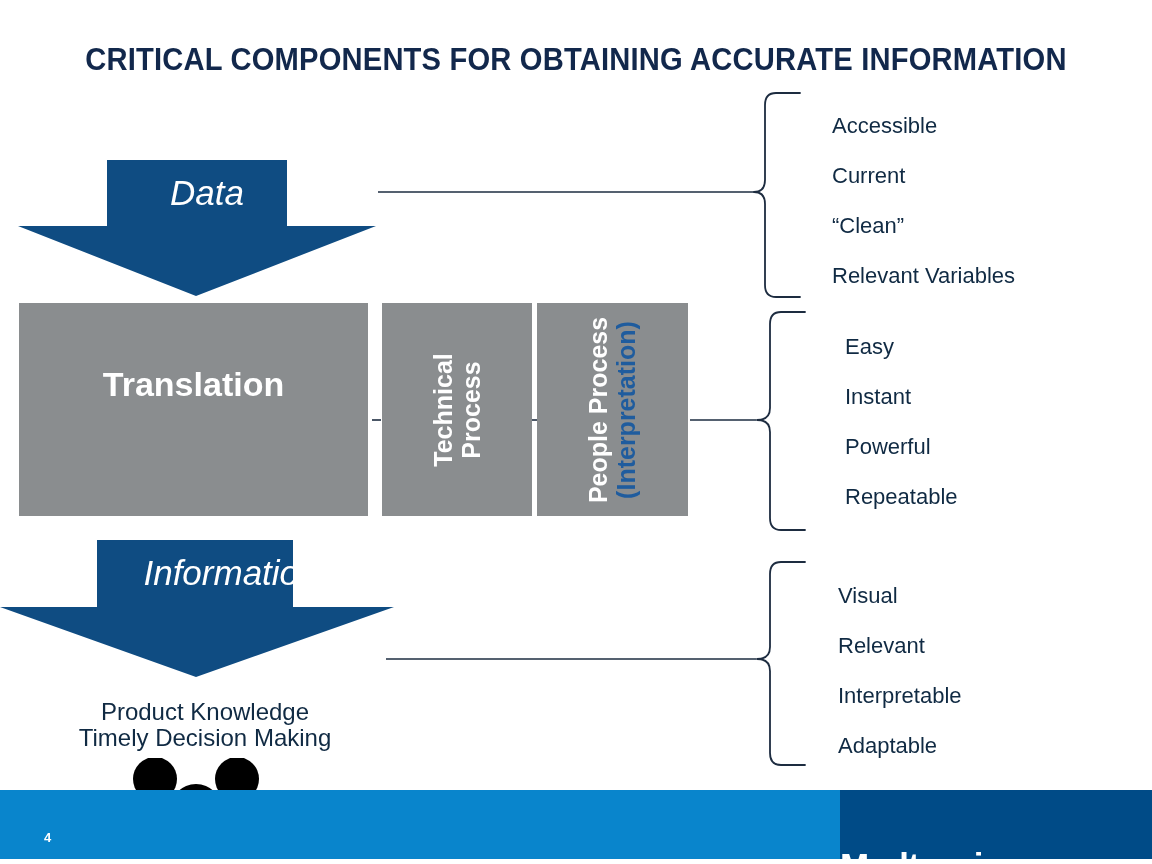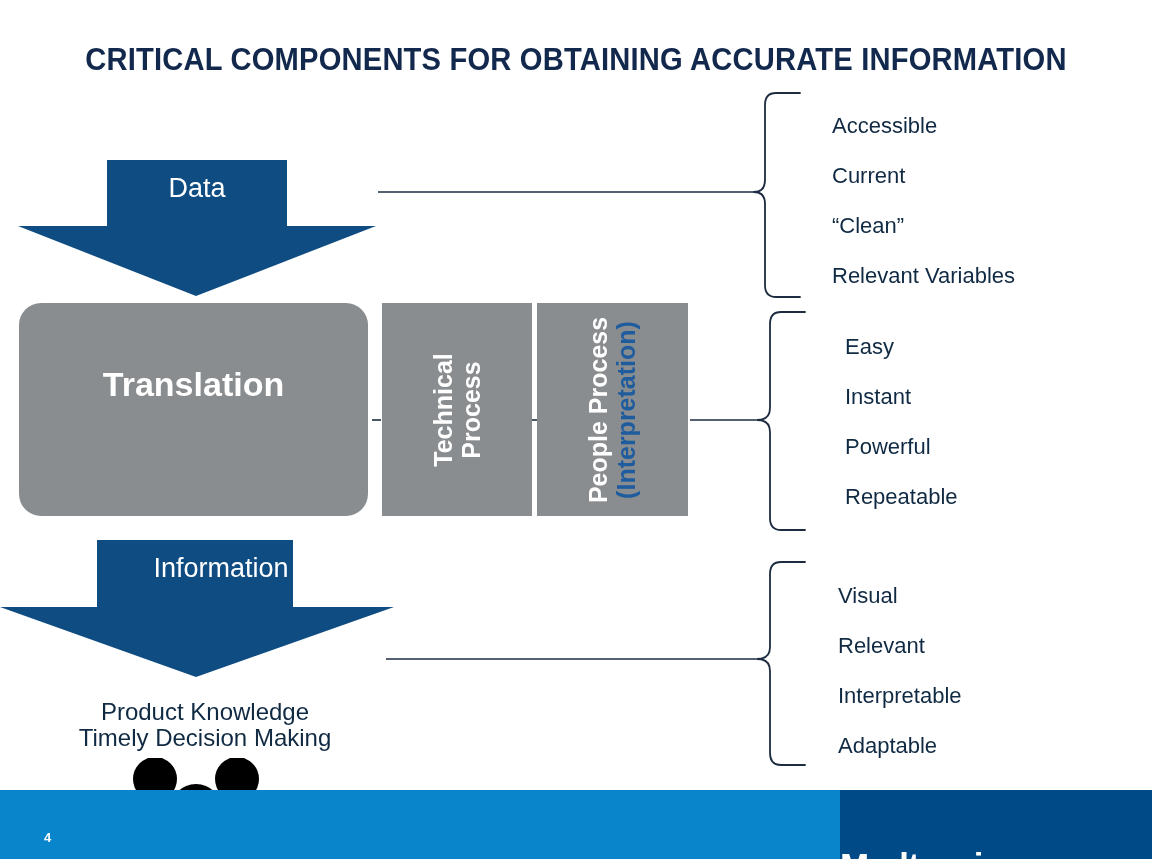--- a/index.html
+++ b/index.html
@@ -32,43 +32,44 @@
     color: #12284C;
     white-space: nowrap;
     transform: scaleX(0.94);
   }
 
   
   .down-arrow { position: absolute; }
   .down-arrow svg { display: block; }
   .arrow-label {
     position: absolute;
-    left: 0;
+    left: 10px;
     width: 100%;
     text-align: center;
     color: #ffffff;
-    font-size: 27px;
+    font-size: 35px;
     font-weight: normal;
     font-family: "Liberation Sans", sans-serif;
     pointer-events: none;
+    font-style: italic;
   }
 
   #arrow-data { left: 18px; top: 160px; width: 358px; height: 138px; }
   #arrow-data .arrow-label { top: 13px; }
   #arrow-information { left: 0px; top: 540px; width: 394px; height: 139px; }
   #arrow-information .arrow-label { top: 13px; padding-left: 24px; }
 
   
   .gray-box {
     position: absolute;
     background: #8A8D8F;
     top: 303px;
     height: 213px;
   }
-  #box-translation { left: 19px; width: 349px; border-radius: 22px; }
+  #box-translation { left: 19px; width: 349px; }
   #box-technical  { left: 382px; width: 150px; }
   #box-people     { left: 537px; width: 151px; }
 
   #label-translation {
     position: absolute;
     left: 0; top: 62px;
     width: 100%;
     text-align: center;
     color: #ffffff;
     font-size: 34px;

